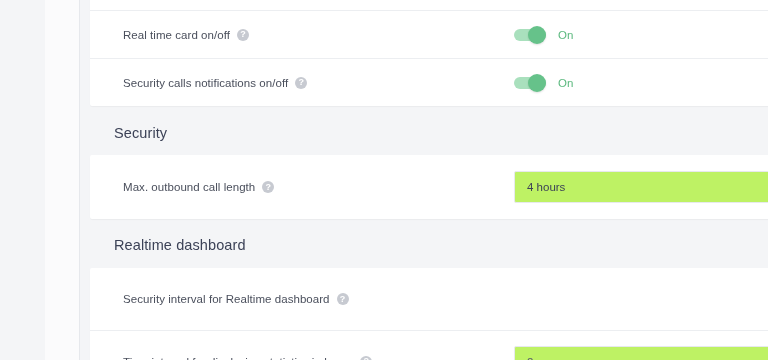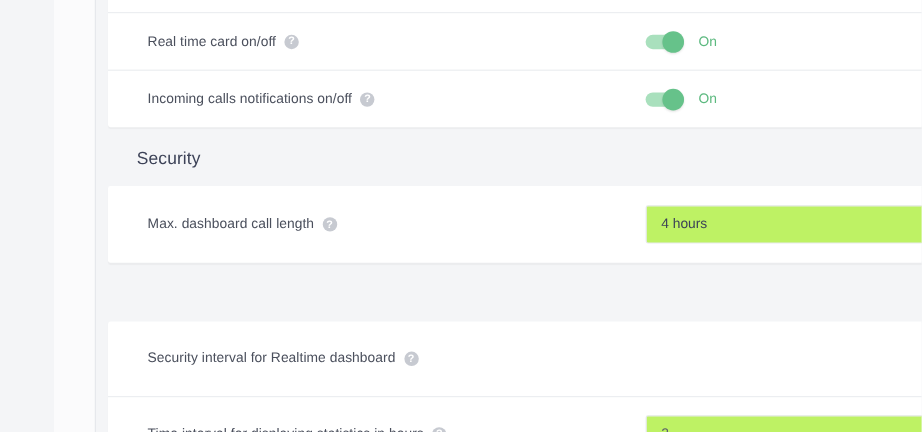--- a/index.html
+++ b/index.html
@@ -88,21 +88,21 @@
     font-size: 9px;
     line-height: 1;
     font-weight: bold;
     flex: none;
     cursor: default;
   }
 
   
   .control {
     position: absolute;
-    left: 448px;
+    left: 424px;
     display: flex;
     align-items: flex-end;
   }
 
   
   .toggle {
     position: relative;
     width: 32px;
     height: 12px;
     border-radius: 6px;
@@ -187,50 +187,51 @@
         <div class="control">
           <div class="toggle">
             <div class="knob"></div>
           </div>
           <span class="toggle-state">On</span>
         </div>
       </div>
 
       <div class="row">
         <span class="row-label">
-          <span>Incoming calls notifications on/off</span>
+          <span>Security calls notifications on/off</span>
           <span class="help-icon">?</span>
         </span>
         <div class="control">
           <div class="toggle">
             <div class="knob"></div>
           </div>
           <span class="toggle-state">On</span>
         </div>
       </div>
 
     </div>
 
     <div class="section-title" style="top:125px;">Security</div>
 
     <div class="card" style="top:155px;">
       <div class="row" style="height:64px;">
         <span class="row-label">
-          <span>Max. dashboard call length</span>
+          <span>Max. outbound call length</span>
           <span class="help-icon">?</span>
         </span>
         <div class="control">
           <div class="select">
             <span>4 hours</span>
             <span class="caret"></span>
           </div>
         </div>
       </div>
     </div>
 
+    <div class="section-title" style="top:237px;">Realtime dashboard</div>
 
     <div class="card" style="top:268px;">
 
       <div class="row" style="height:62px;">
         <span class="row-label">
           <span>Security interval for Realtime dashboard</span>
           <span class="help-icon">?</span>
         </span>
       </div>
 

